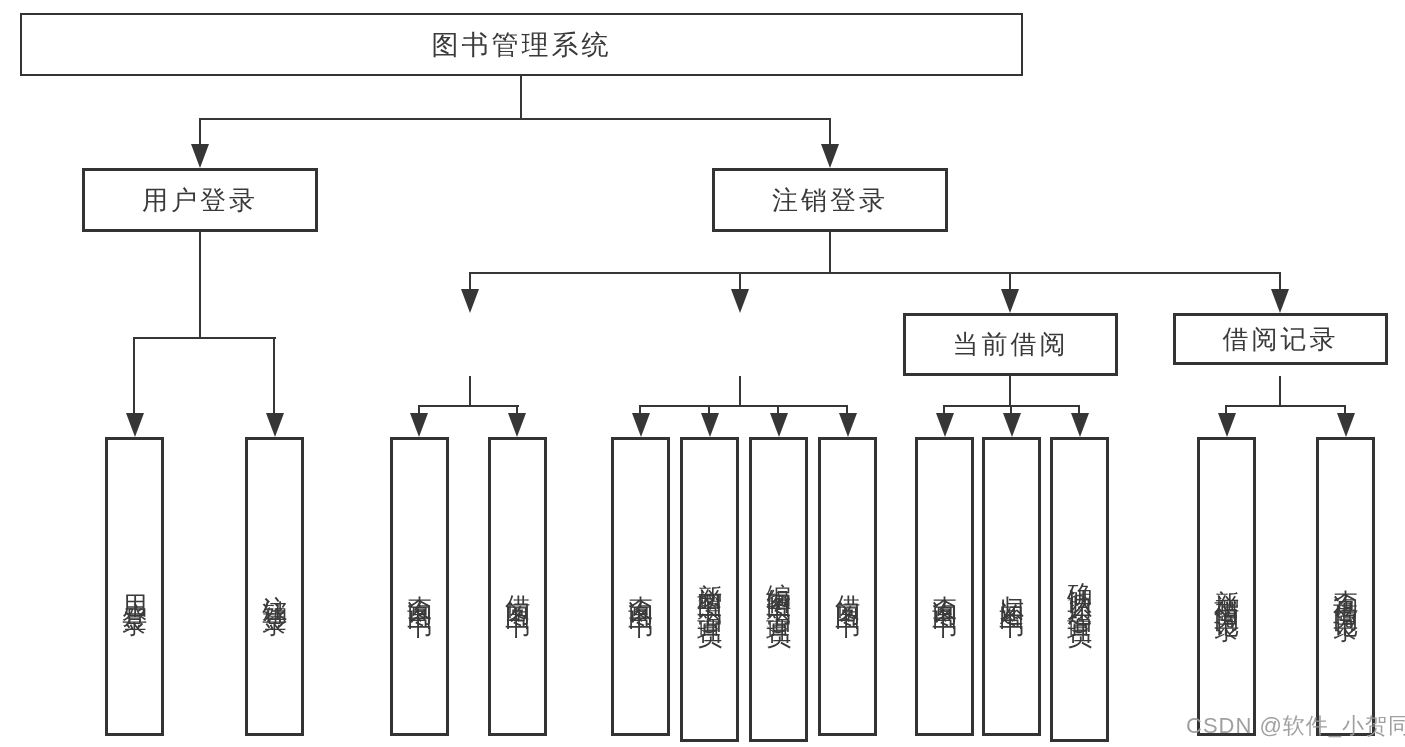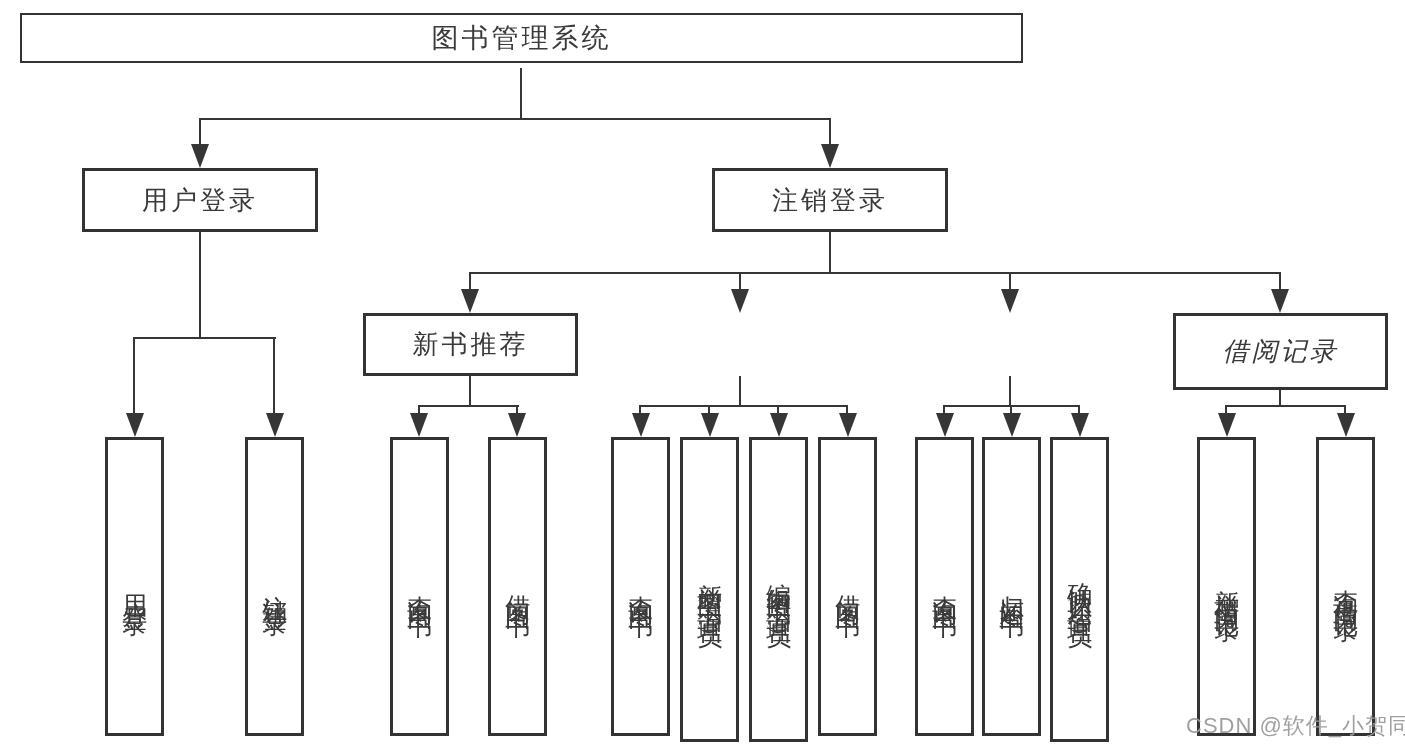--- a/index.html
+++ b/index.html
@@ -30,35 +30,35 @@
   .wm {
     position:absolute; left:1186px; top:711px; font-size:22px; letter-spacing:1px;
     color:#9b9b9b; opacity:0.95; white-space:nowrap; z-index:6;
   }
 </style>
 </head>
 <body>
 
 <div class="stage">
 
-  <div class="box rootbox hlabel" style="left:20px; top:13px; width:1003px; height:50px;">
+  <div class="box rootbox hlabel" style="left:20px; top:13px; width:1003px; height:63px;">
     <span>图书管理系统</span>
   </div>
 
   <div class="box hlabel" style="left:82px; top:168px; width:236px; height:64px;">
     <span>用户登录</span>
   </div>
   <div class="box hlabel" style="left:712px; top:168px; width:236px; height:64px;">
     <span>注销登录</span>
   </div>
 
-  <div class="box hlabel" style="left:363px; top:313px; width:215px; height:63px;">
-    <span>新书推荐</span>
+  <div class="box hlabel" style="left:903px; top:313px; width:215px; height:63px;">
+    <span>当前借阅</span>
   </div>
-  <div class="box hlabel" style="left:1173px; top:313px; width:215px; height:77px;font-style:italic;">
+  <div class="box hlabel" style="left:1173px; top:313px; width:215px; height:52px;">
     <span>借阅记录</span>
   </div>
 
   <div class="box vbox" style="left:105px;">
     <span class="vtext">用户登录</span>
   </div>
   <div class="box vbox" style="left:245px;">
     <span class="vtext">注销登录</span>
   </div>
   <div class="box vbox" style="left:390px;">

